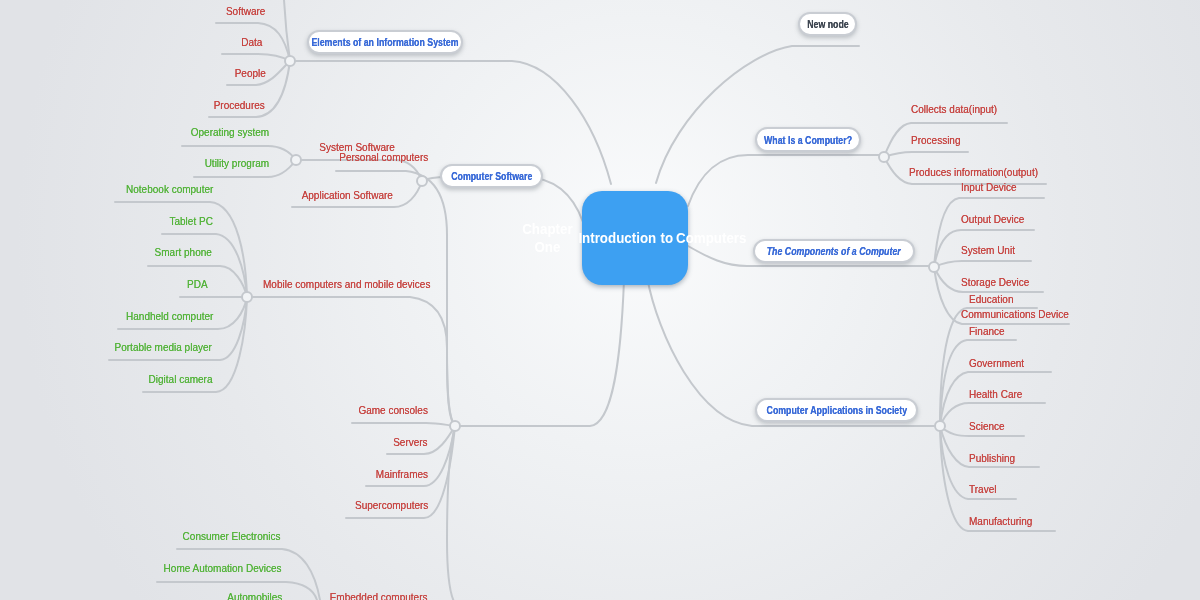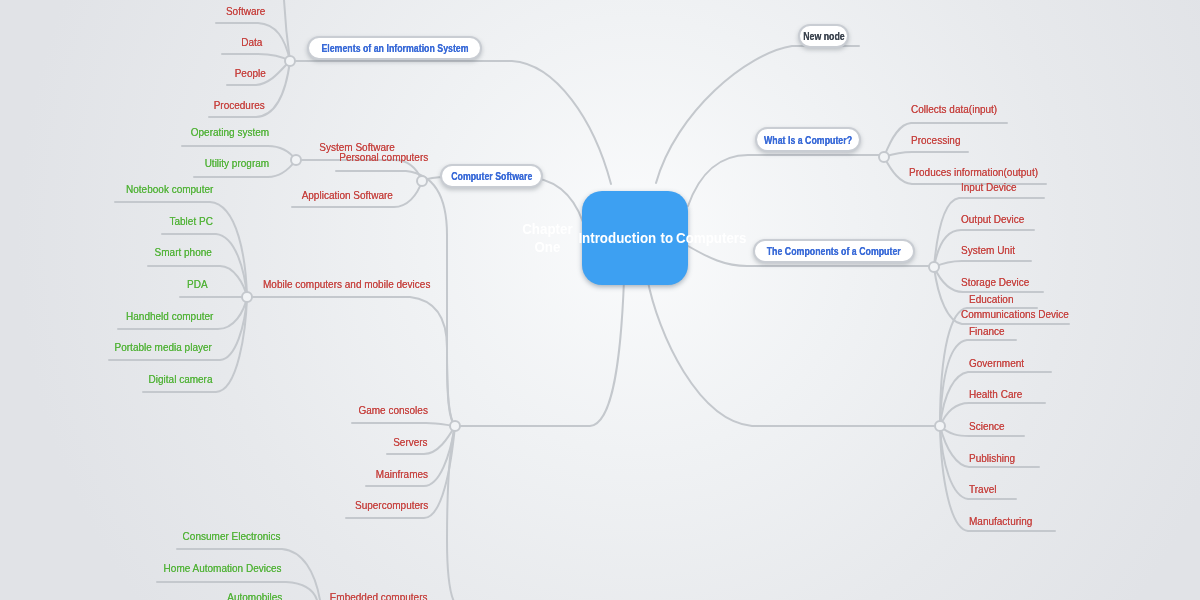--- a/index.html
+++ b/index.html
@@ -108,34 +108,37 @@
     </g>
   </svg>
 
   <div id="center">
     <span>Chapter One</span>
     <span>Introduction</span>
     <span>to</span>
     <span>Computers</span>
   </div>
 
-  <div class="topic" style="left:307px;top:30px;width:175px;height:24px;margin-top:6px;">
+  <div class="topic" style="left:307px;top:30px;width:156px;height:24px;">
       <span>Elements of an Information System</span>
     </div>
   <div class="topic" style="left:440px;top:164px;width:103px;height:24px;">
       <span>Computer Software</span>
     </div>
-  <div class="topic plain" style="left:798px;top:24px;width:51px;height:24px;">
+  <div class="topic plain" style="left:798px;top:12px;width:59px;height:24px;">
       <span>New node</span>
     </div>
   <div class="topic" style="left:755px;top:127px;width:106px;height:25px;">
       <span>What Is a Computer?</span>
     </div>
-  <div class="topic" style="left:753px;top:239px;width:162px;height:24px;">
+  <div class="topic" style="left:753px;top:239px;width:162px;height:24px;font-style:italic;">
       <span>The Components of a Computer</span>
+    </div>
+  <div class="topic" style="left:755px;top:398px;width:163px;height:24px;">
+      <span>Computer Applications in Society</span>
     </div>
 
   <div class="lbl branch ar" style="right:935px;top:4px;">Software</div>
   <div class="lbl branch ar" style="right:938px;top:35px;">Data</div>
   <div class="lbl branch ar" style="right:934px;top:66px;">People</div>
   <div class="lbl branch ar" style="right:935px;top:98px;">Procedures</div>
   <div class="lbl branch ar" style="right:805px;top:140px;">System Software</div>
   <div class="lbl branch ar" style="right:807px;top:188px;">Application Software</div>
   <div class="lbl branch ar" style="right:772px;top:150px;">Personal computers</div>
   <div class="lbl branch ar" style="right:770px;top:277px;">Mobile computers and mobile devices</div>

